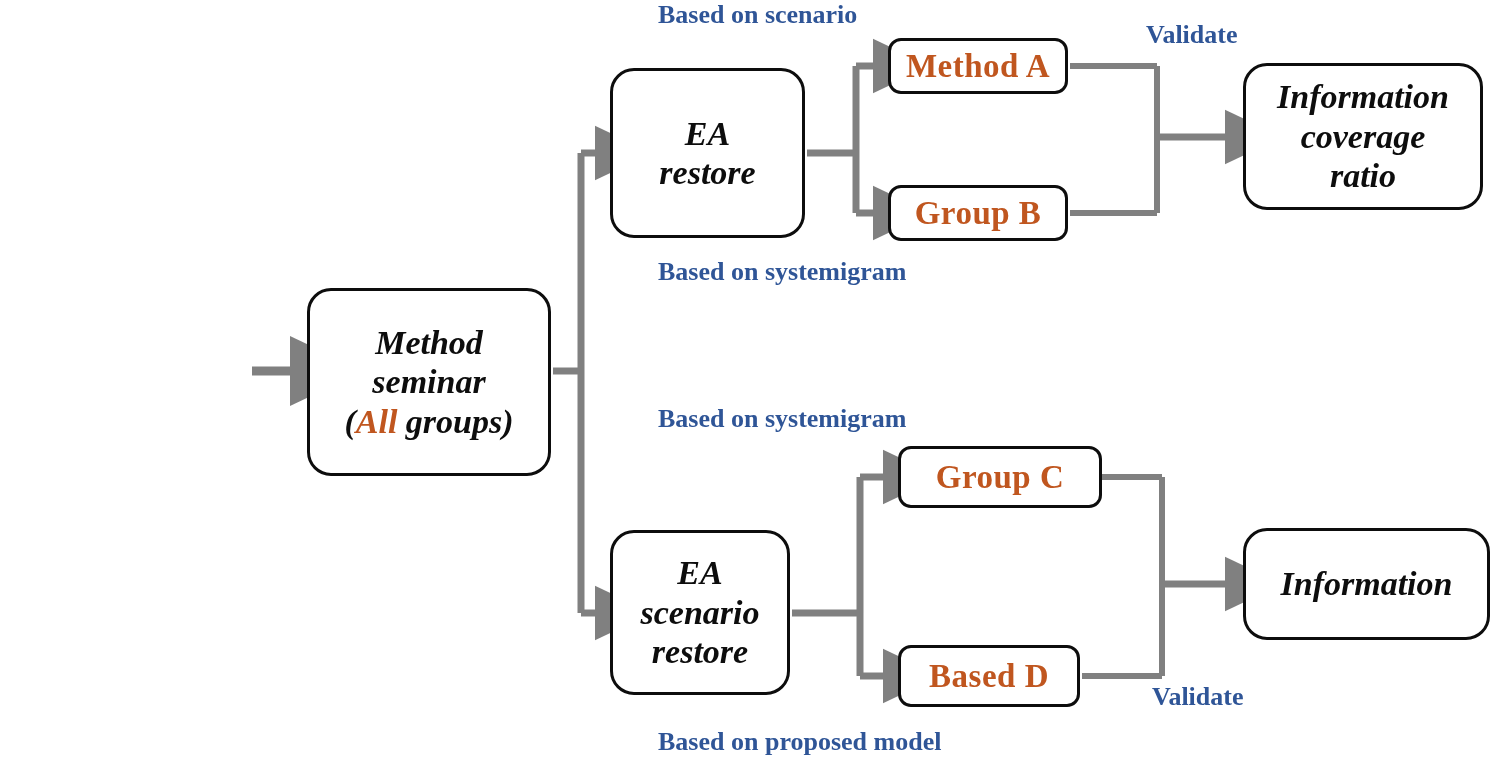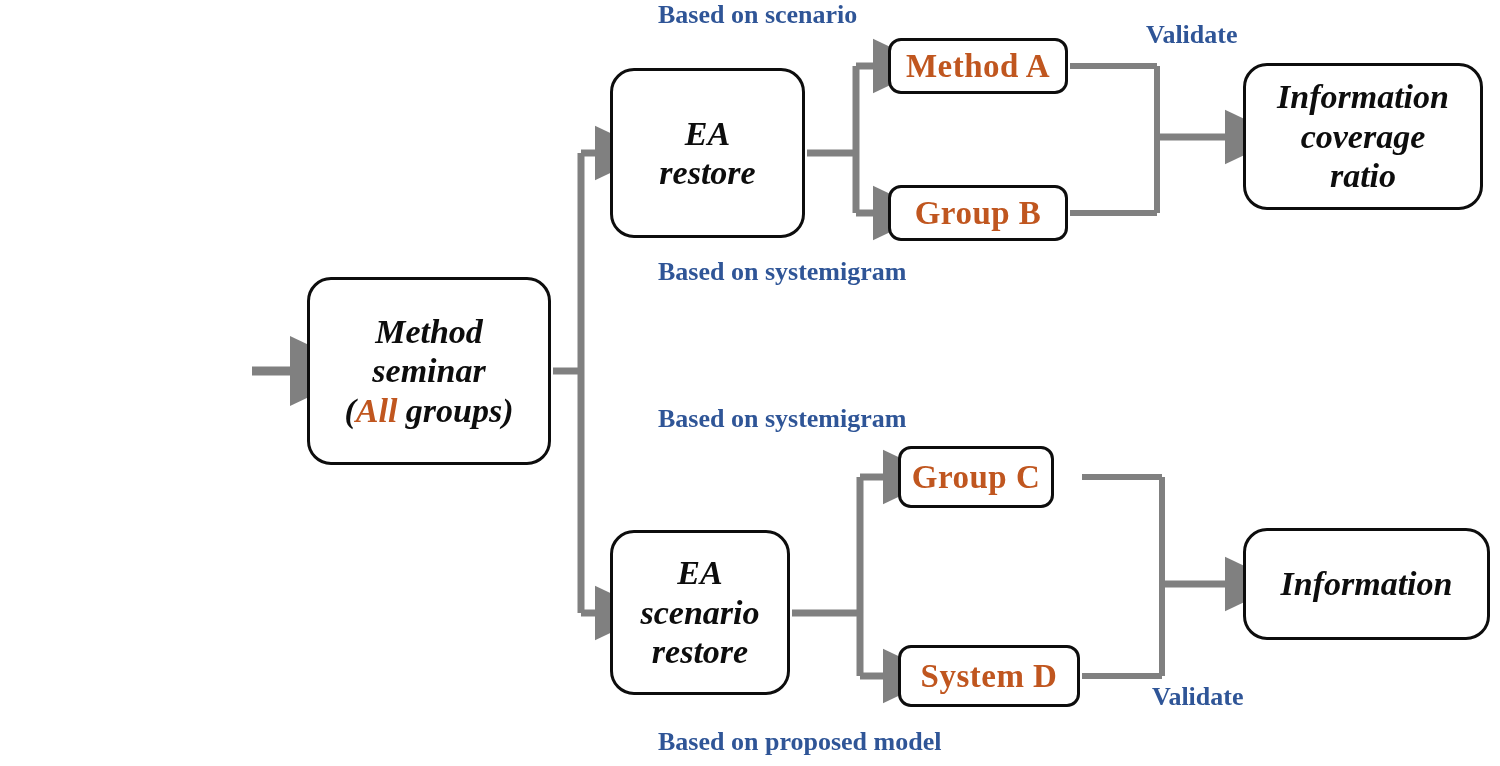--- a/index.html
+++ b/index.html
@@ -59,26 +59,26 @@
     font-family: "Liberation Serif", "DejaVu Serif", serif;
     font-weight: bold;
     font-size: 26px;
     color: #2F5597;
     white-space: nowrap;
     line-height: 1;
   }
 
   
   #n-system      { left: 3px;    top: 277px; width: 247px; height: 188px; }
-  #n-method      { left: 307px;  top: 277px; width: 244px; height: 188px; align-items: center; }
+  #n-method      { left: 307px;  top: 288px; width: 244px; height: 188px; align-items: center; }
   #n-eamodel     { left: 610px;  top: 68px;  width: 195px; height: 170px; }
   #n-eascenario  { left: 610px;  top: 530px; width: 180px; height: 165px; }
   #n-groupa      { left: 888px;  top: 38px;  width: 180px; height: 56px; }
   #n-groupb      { left: 888px;  top: 185px; width: 180px; height: 56px; }
-  #n-groupc      { left: 898px;  top: 446px; width: 156px; height: 62px; }
+  #n-groupc      { left: 898px;  top: 446px; width: 204px; height: 62px; }
   #n-groupd      { left: 898px;  top: 645px; width: 182px; height: 62px; }
   #n-coverage    { left: 1243px; top: 63px;  width: 240px; height: 147px; }
   #n-restore     { left: 1243px; top: 528px; width: 247px; height: 112px; }
 
   
   #l-scenario    { left: 658px;  top: 2px; }
   #l-sys-top     { left: 658px;  top: 259px; }
   #l-sys-bot     { left: 658px;  top: 406px; }
   #l-proposed    { left: 658px;  top: 729px; }
   #l-validate-1  { left: 1146px; top: 22px; }
@@ -169,21 +169,21 @@
 
   <div class="node pill" id="n-groupb">
     <div class="inner">Group B</div>
   </div>
 
   <div class="node pill" id="n-groupc">
     <div class="inner">Group C</div>
   </div>
 
   <div class="node pill" id="n-groupd">
-    <div class="inner">System D</div>
+    <div class="inner">Based D</div>
   </div>
 
   <div class="node big" id="n-coverage">
     <div class="inner">
       <span>Information</span><br>
       <span>coverage</span><br>
       <span>ratio</span>
     </div>
   </div>
 

